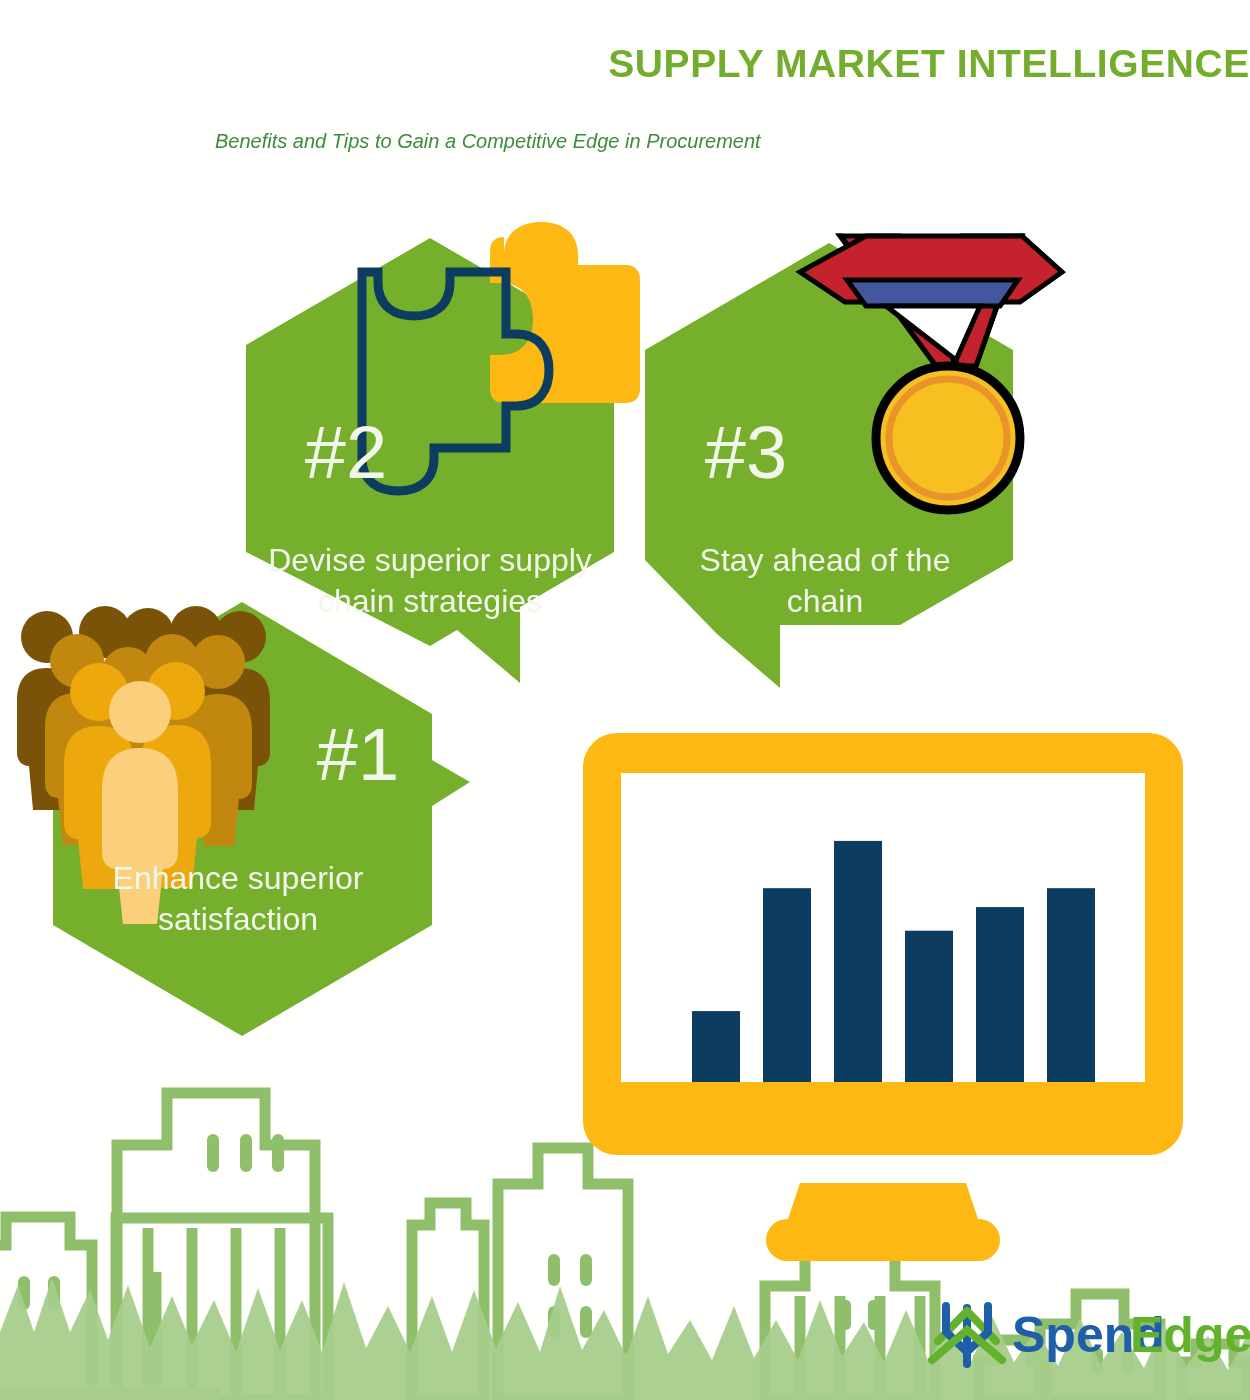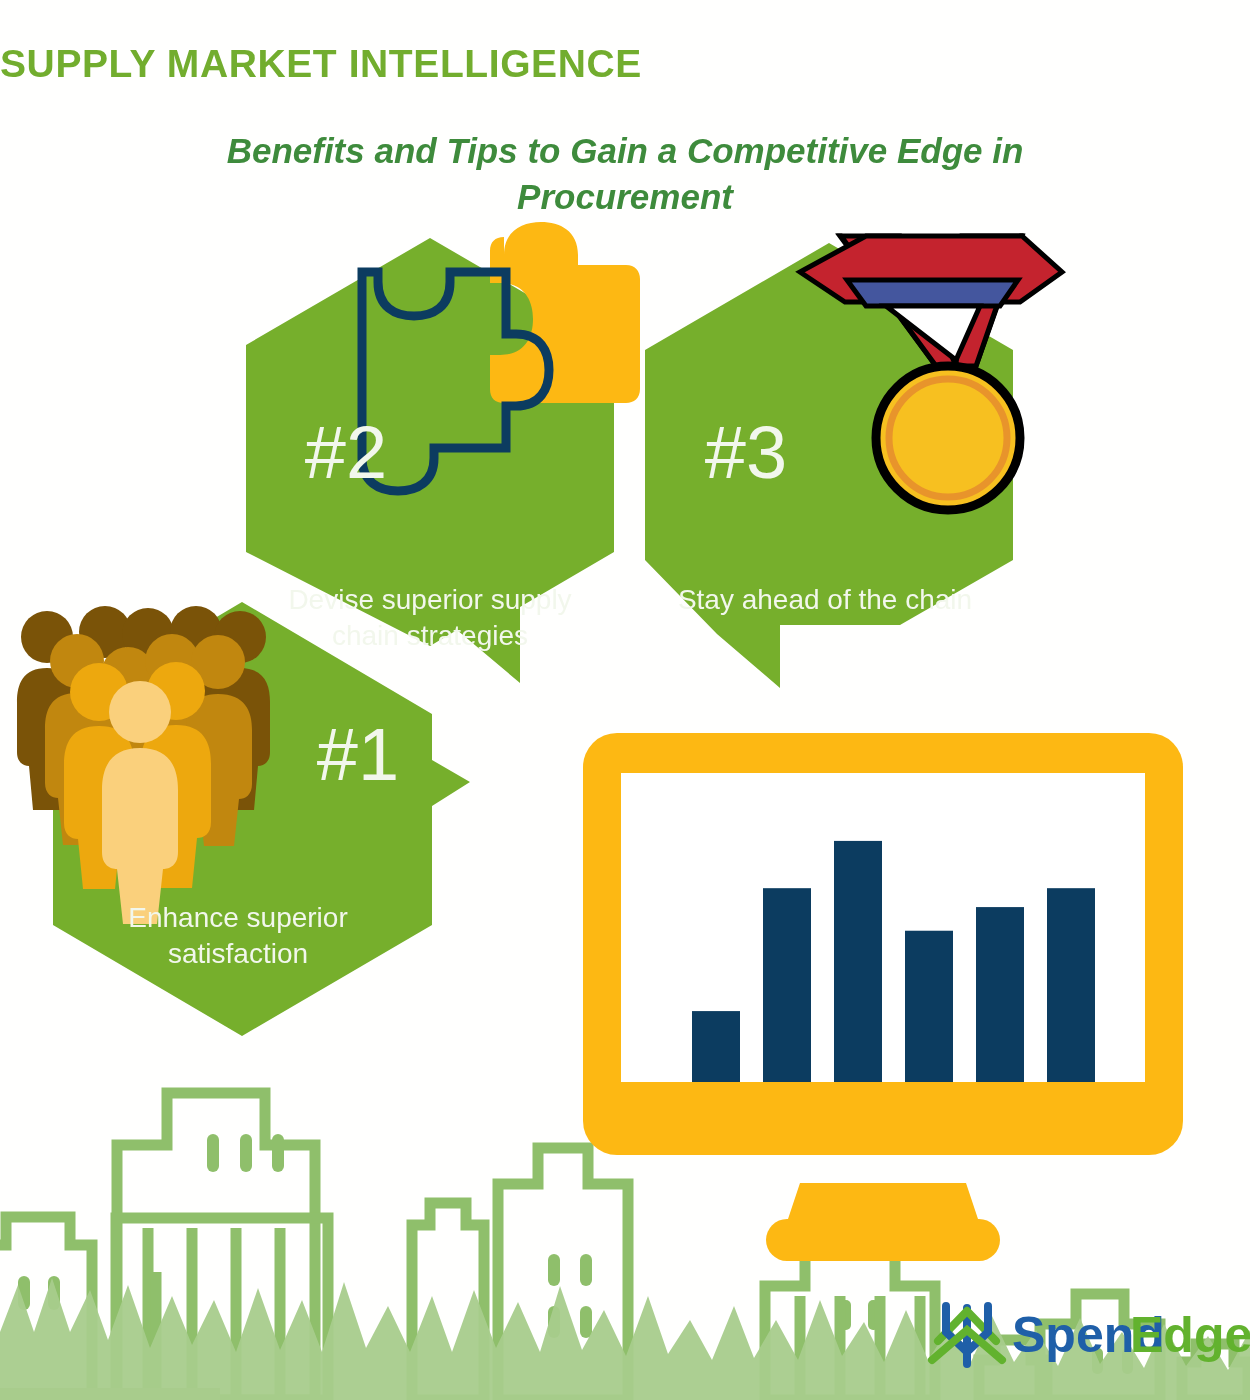--- a/index.html
+++ b/index.html
@@ -7,44 +7,43 @@
     width: 1250px; height: 1400px;
     background: #ffffff;
     font-family: "Liberation Sans", sans-serif;
     overflow: hidden;
   }
   #canvas { position: relative; width: 1250px; height: 1400px; background: #fffffe; }
 
   
   .title {
     position: absolute; left: 0; top: 42px; width: 1250px;
-    text-align: left;
+    text-align: right;
     font-size: 39px; font-weight: bold; letter-spacing: 0.6px;
     color: #72AD2E;
   }
   .subtitle {
     position: absolute; left: 215px; top: 128px; width: 820px;
-    text-align: center;
-    font-size: 35px; font-weight: bold; font-style: italic;
+    font-size: 20px; font-weight: normal; font-style: italic;
     line-height: 1.32;
     color: #3E8B3C;
   }
 
   
   .layer { position: absolute; left: 0; top: 0; width: 1250px; height: 1400px; }
   #bg-layer  { z-index: 1; }
   #hex-layer { z-index: 3; }
   #icon-layer{ z-index: 5; }
   #mon-layer { z-index: 4; }
   #logo-layer{ z-index: 8; }
 
   
   .hex-text { position: absolute; z-index: 6; color: #F2F7EC; text-align: center; }
   .hex-num  { font-size: 74px; font-weight: 400; line-height: 1; }
-  .hex-body { font-size: 28px; font-weight: 400; line-height: 1.28; margin-top: 42px; }
+  .hex-body { font-size: 32px; font-weight: 400; line-height: 1.28; }
 </style>
 </head>
 <body>
 
 <div id="canvas">
 
   <svg class="layer" id="bg-layer" viewBox="0 0 1250 1400">
     <g fill="none" stroke="#8FBF6B" stroke-width="11">
 
       <path d="M167,1093 h98 v52 h50 v255 h-198 v-255 h50 z"></path>

